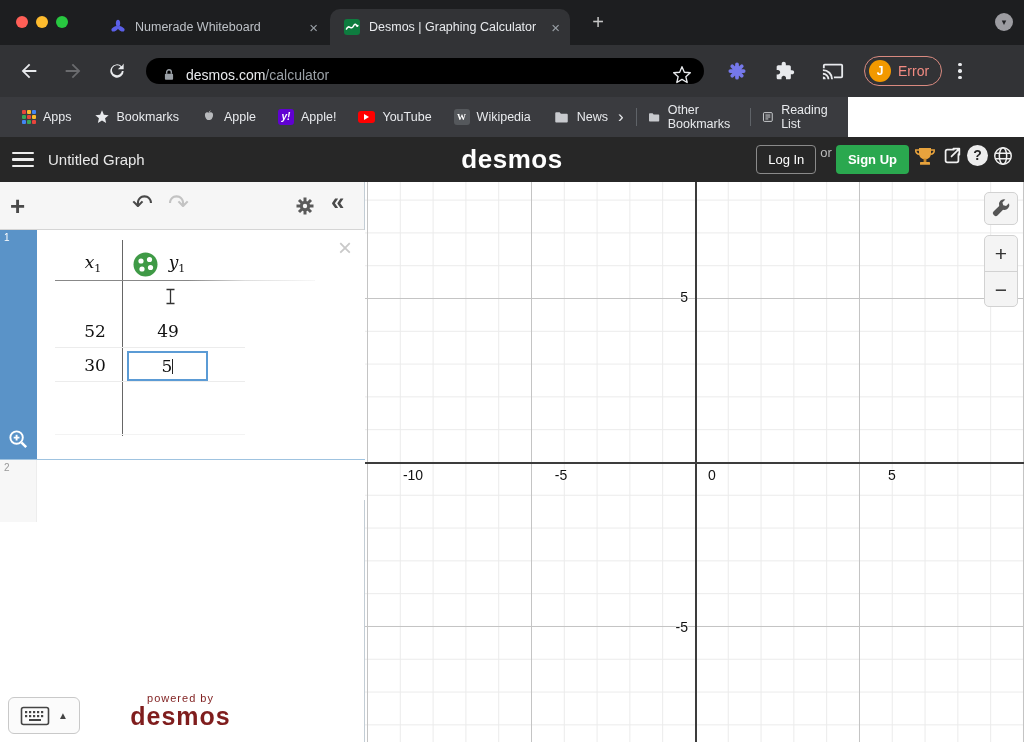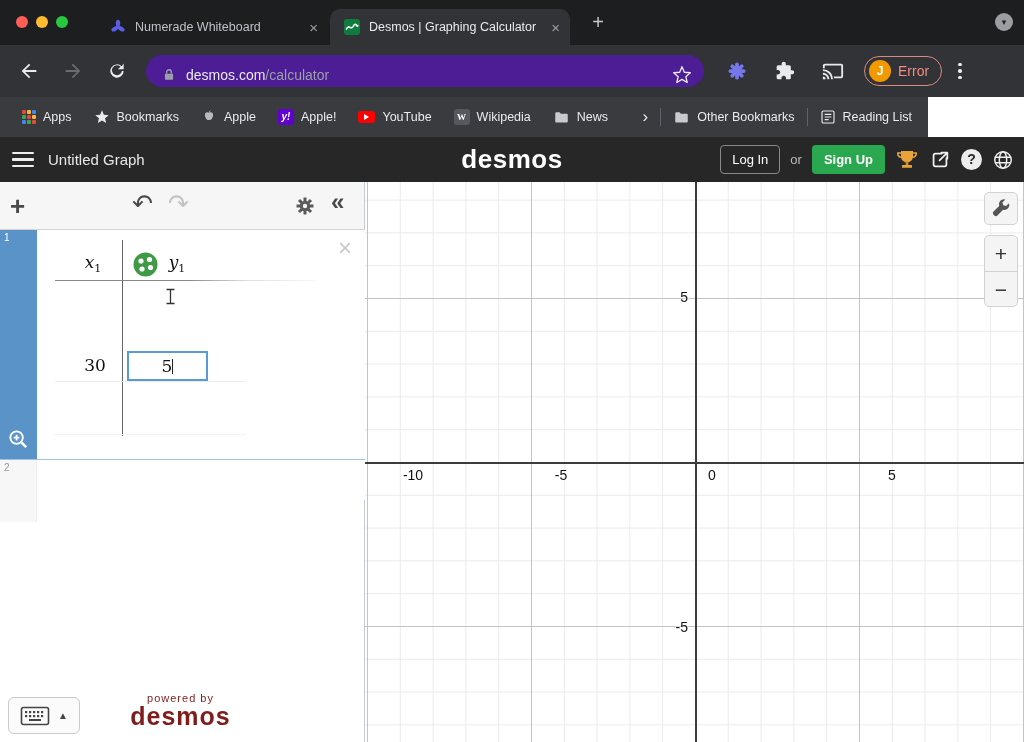--- a/index.html
+++ b/index.html
@@ -25,37 +25,37 @@
     color:#c7c7c7; font-size:20px; text-align:center; line-height:25px; }
   .tabsearch { position:absolute; left:995px; top:13px; width:18px; height:18px;
     border-radius:50%; background:#9c9ca1; color:#202124; font-size:9px;
     text-align:center; line-height:18px; }
 
   
   .toolbar { position:absolute; left:0; top:45px; width:1024px; height:52px;
     background:#323336; display:flex; align-items:center; }
   .navbtn { width:30px; height:30px; display:flex; align-items:center;
     justify-content:center; margin-left:14px; }
-  .omnibox { position:relative; margin-left:14px; width:558px; height:32px;
-    background:#4c1d95; border-radius:17px; display:flex; align-items:center;
+  .omnibox { position:relative; margin-left:14px; width:558px; height:26px;
+    background:#000000; border-radius:17px; display:flex; align-items:center;
     padding:8px 12px 0 16px; }
   .omnibox .url { font-size:14px; margin-left:10px; flex:1; }
   .omnibox .host { color:#e8eaed; } .omnibox .path { color:#9aa0a6; }
   .toolicon { width:30px; height:30px; display:flex; align-items:center;
     justify-content:center; margin-left:18px; }
   .profile-chip { display:flex; align-items:center; margin-left:16px; height:30px;
     border:1.5px solid #d98a80; border-radius:16px; padding:0 12px 0 4px; gap:7px; }
   .avatar { width:22px; height:22px; border-radius:50%; background:#f29900;
     color:#fff; font-size:12px; font-weight:bold; text-align:center; line-height:22px; }
   .errtxt { color:#f28b82; font-size:14px; }
   .kebab { display:flex; flex-direction:column; gap:3px; margin:0 14px 0 16px; }
   .kebab i { width:3.5px; height:3.5px; border-radius:50%; background:#e8eaed; }
 
   
-  .bookmarks { position:absolute; left:0; top:97px; width:928px; height:40px;
+  .bookmarks { position:absolute; left:0; top:97px; width:848px; height:40px;
     background:#3a3b3f; display:flex; align-items:center; font-size:12.5px;
     color:#e8eaed; }
   .bmitem { display:flex; align-items:center; gap:7px; margin-left:22px; }
   .bm-spacer { flex:1; }
   .bm-sep { width:1px; height:18px; background:#5f6368; margin:0 12px; }
   .bm-chevron { color:#e8eaed; font-size:17px; margin-left:10px; }
   .appsgrid { display:grid; grid-template-columns:repeat(3,4px); gap:1px; }
   .appsgrid i { width:4px; height:4px; border-radius:1px; }
   .ico-ytb { width:17px; height:12px; background:#f00; border-radius:3px;
     position:relative; }
@@ -69,21 +69,21 @@
     font-family:"Liberation Serif", serif; }
 
   
   .dheader { position:absolute; left:0; top:137px; width:1024px; height:45px;
     background:#272727; display:flex; align-items:center; }
   .hamburger { margin-left:12px; width:22px; display:flex; flex-direction:column; gap:4px; }
   .hamburger i { height:2.5px; background:#ededed; border-radius:1px; }
   .gtitle { color:#e8e8e8; font-size:15px; margin-left:14px; }
   .dlogo { position:absolute; left:50%; transform:translateX(-50%); color:#fff;
     font-size:26px; font-weight:bold; letter-spacing:.5px; }
-  .dh-right { margin-left:auto; display:flex; align-items:center; gap:10px;
+  .dh-right { margin-left:auto; display:flex; gap:4px;
     margin-right:10px; }
   .btn-login { color:#fff; font-size:13px; border:1px solid #8a8a8a; border-radius:4px;
     padding:6px 11px; }
   .or { color:#bbb; font-size:13px; }
   .btn-signup { color:#fff; font-size:13px; background:#2aa84f; border-radius:4px;
     padding:7px 12px; font-weight:bold; }
   .helpcircle { width:21px; height:21px; border-radius:50%; background:#ededed;
     color:#272727; font-weight:bold; font-size:14px; text-align:center; line-height:21px; }
 
   
@@ -448,20 +448,25 @@
             <svg width="27" height="27" viewBox="0 0 27 27">
               <circle cx="13.5" cy="13.5" r="12" fill="#3f9a46"></circle>
               <circle cx="9" cy="10" r="2.6" fill="#fff"></circle>
               <circle cx="17.5" cy="8.5" r="2.6" fill="#fff"></circle>
               <circle cx="18.5" cy="16.5" r="2.6" fill="#fff"></circle>
               <circle cx="10" cy="18" r="2.6" fill="#fff"></circle>
             </svg>
           </span>
           <div class="hy"><span>y</span><span class="sub">1</span></div>
 
+          <div class="trow r1">
+            <span class="cellx">52</span>
+            <span class="celly">49</span>
+            <span class="sep"></span>
+          </div>
           <div class="trow r2">
             <span class="cellx">30</span>
             <span class="selcell"><span>5</span><span class="caret"></span></span>
             <span class="sep"></span>
           </div>
           <div class="trow r4">
             <span class="sep" style="background:#f3f3f3"></span>
           </div>
 
           <span class="ibeam">

